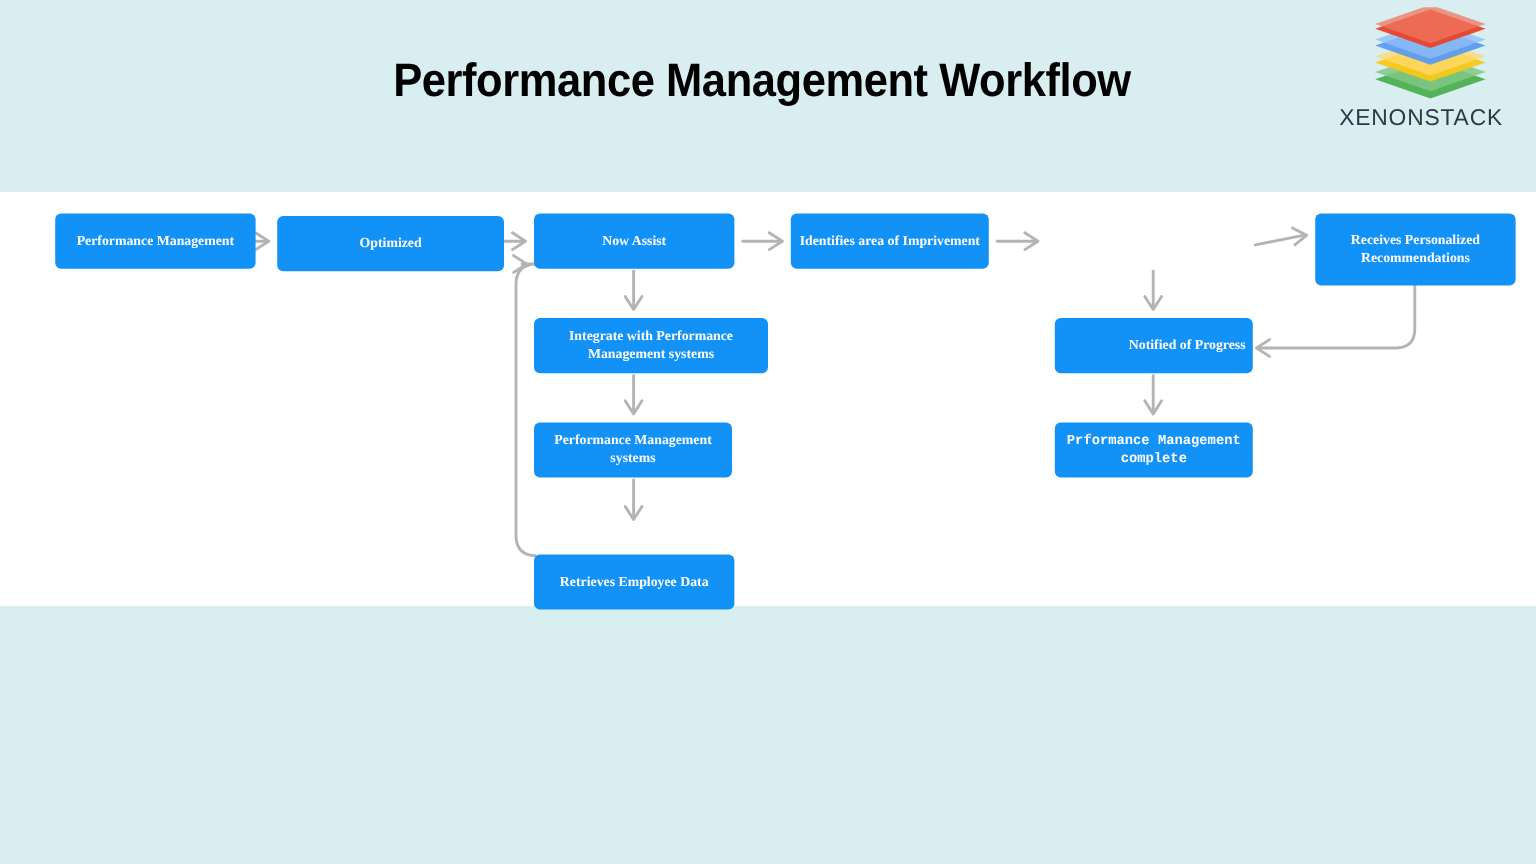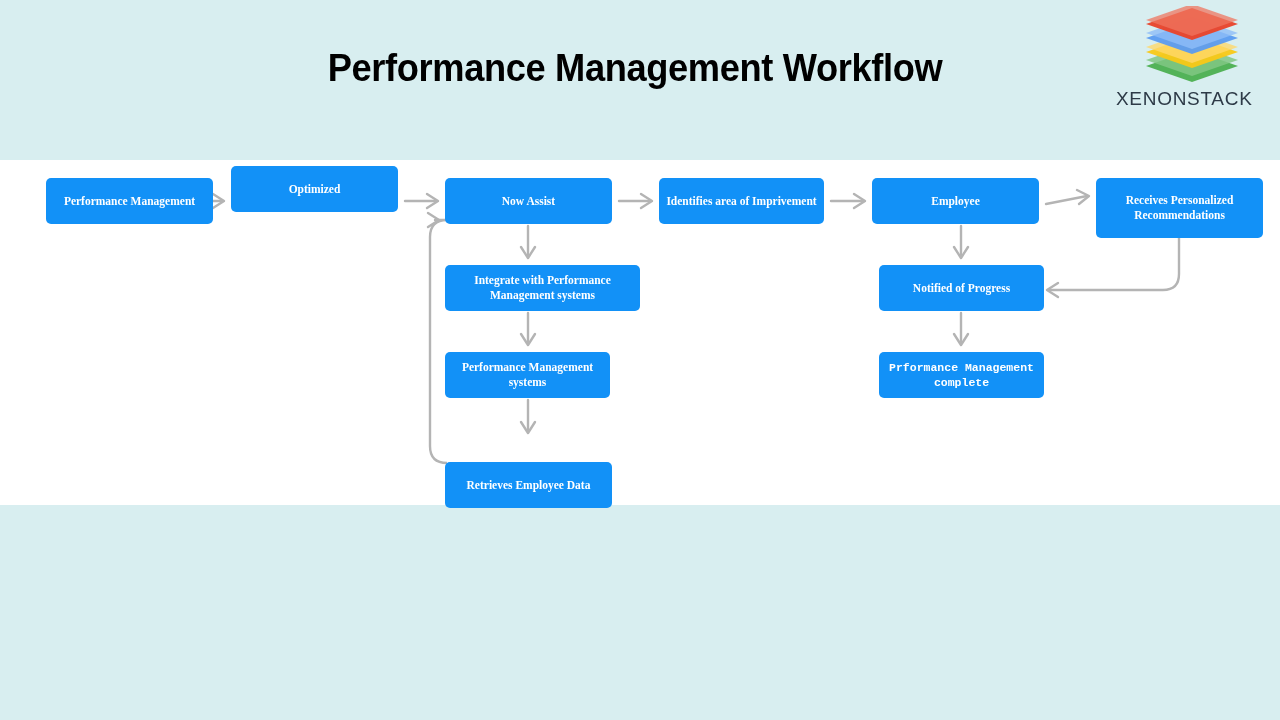--- a/index.html
+++ b/index.html
@@ -204,53 +204,50 @@
         <g>
           <path d="M1179,66 L1179,114 Q1179,130 1163,130 L1050,130" fill="none" stroke="#b4b4b4" stroke-width="2.4" stroke-linecap="round"></path>
           <path d="M1058,123 L1047,130 L1058,137" fill="none" stroke="#b4b4b4" stroke-width="2.4" stroke-linecap="round" stroke-linejoin="round"></path>
         </g>
       </svg>
 
       <div class="node" style="left:17px;  top:18px;  width:167px; height:46px;margin-left:29px;">
         <span class="node-label">Performance Management</span>
       </div>
 
-      <div class="node" style="left:231px; top:6px;  width:167px; height:46px;">
+      <div class="node" style="left:231px; top:20px;  width:189px; height:46px;">
         <span class="node-label">Optimized</span>
       </div>
 
       <div class="node" style="left:445px; top:18px;  width:167px; height:46px;">
         <span class="node-label">Now Assist</span>
       </div>
 
       <div class="node" style="left:659px; top:18px;  width:165px; height:46px;">
         <span class="node-label">Identifies area of Imprivement</span>
       </div>
 
-      <div class="node" style="left:872px; top:18px;  width:167px; height:46px;">
-        <span class="node-label">Employee</span>
-      </div>
 
       <div class="node" style="left:1096px;top:18px;  width:167px; height:60px;">
         <span class="node-label">Receives Personalized Recommendations</span>
       </div>
 
       <div class="node" style="left:445px; top:105px; width:195px; height:46px;">
         <span class="node-label">Integrate with Performance Management systems</span>
       </div>
 
       <div class="node" style="left:445px; top:192px; width:165px; height:46px;">
         <span class="node-label">Performance Management systems</span>
       </div>
 
       <div class="node" style="left:445px; top:280px; width:167px; height:46px;margin-top:22px;">
         <span class="node-label">Retrieves Employee Data</span>
       </div>
 
-      <div class="node" style="left:879px; top:105px; width:165px; height:46px;">
+      <div class="node" style="left:879px; top:105px; width:165px; height:46px;justify-content:flex-end;">
         <span class="node-label">Notified of Progress</span>
       </div>
 
       <div class="node" style="left:879px; top:192px; width:165px; height:46px;font-family:Liberation Mono, monospace;">
         <span class="node-label">Prformance Management complete</span>
       </div>
 
     </div>
   </div>
 

